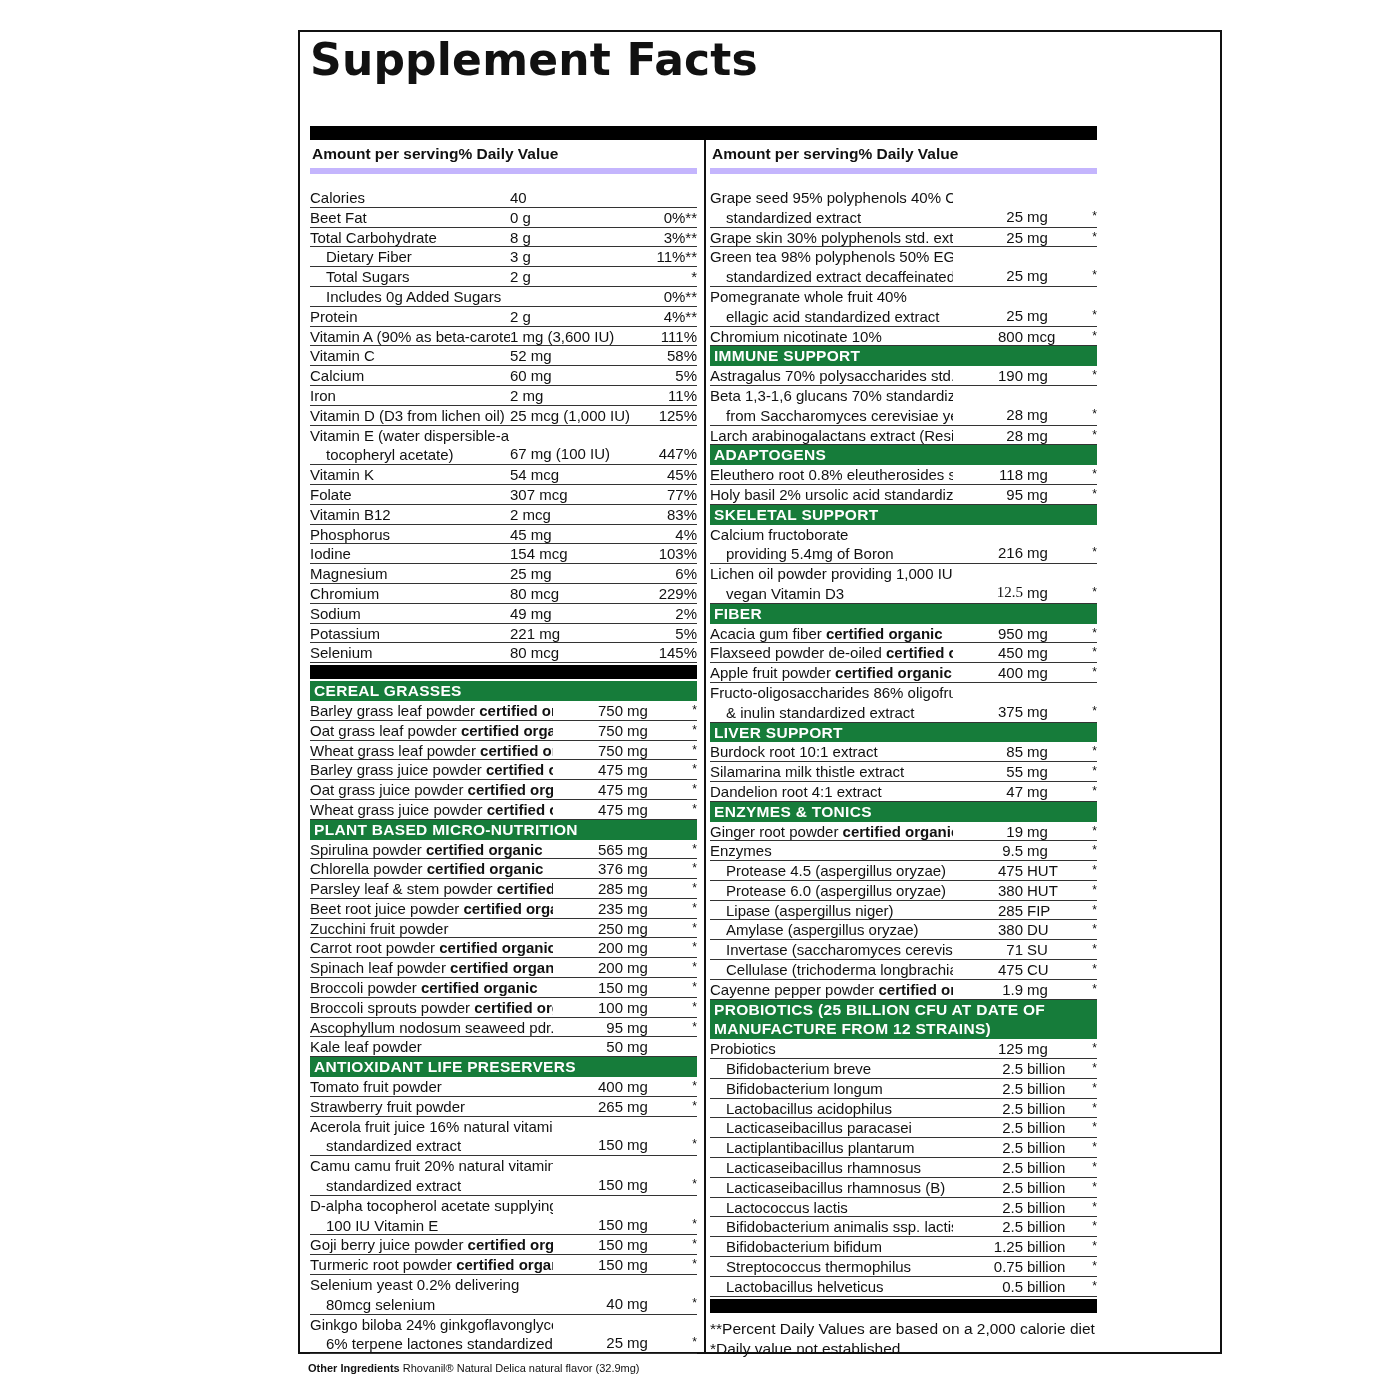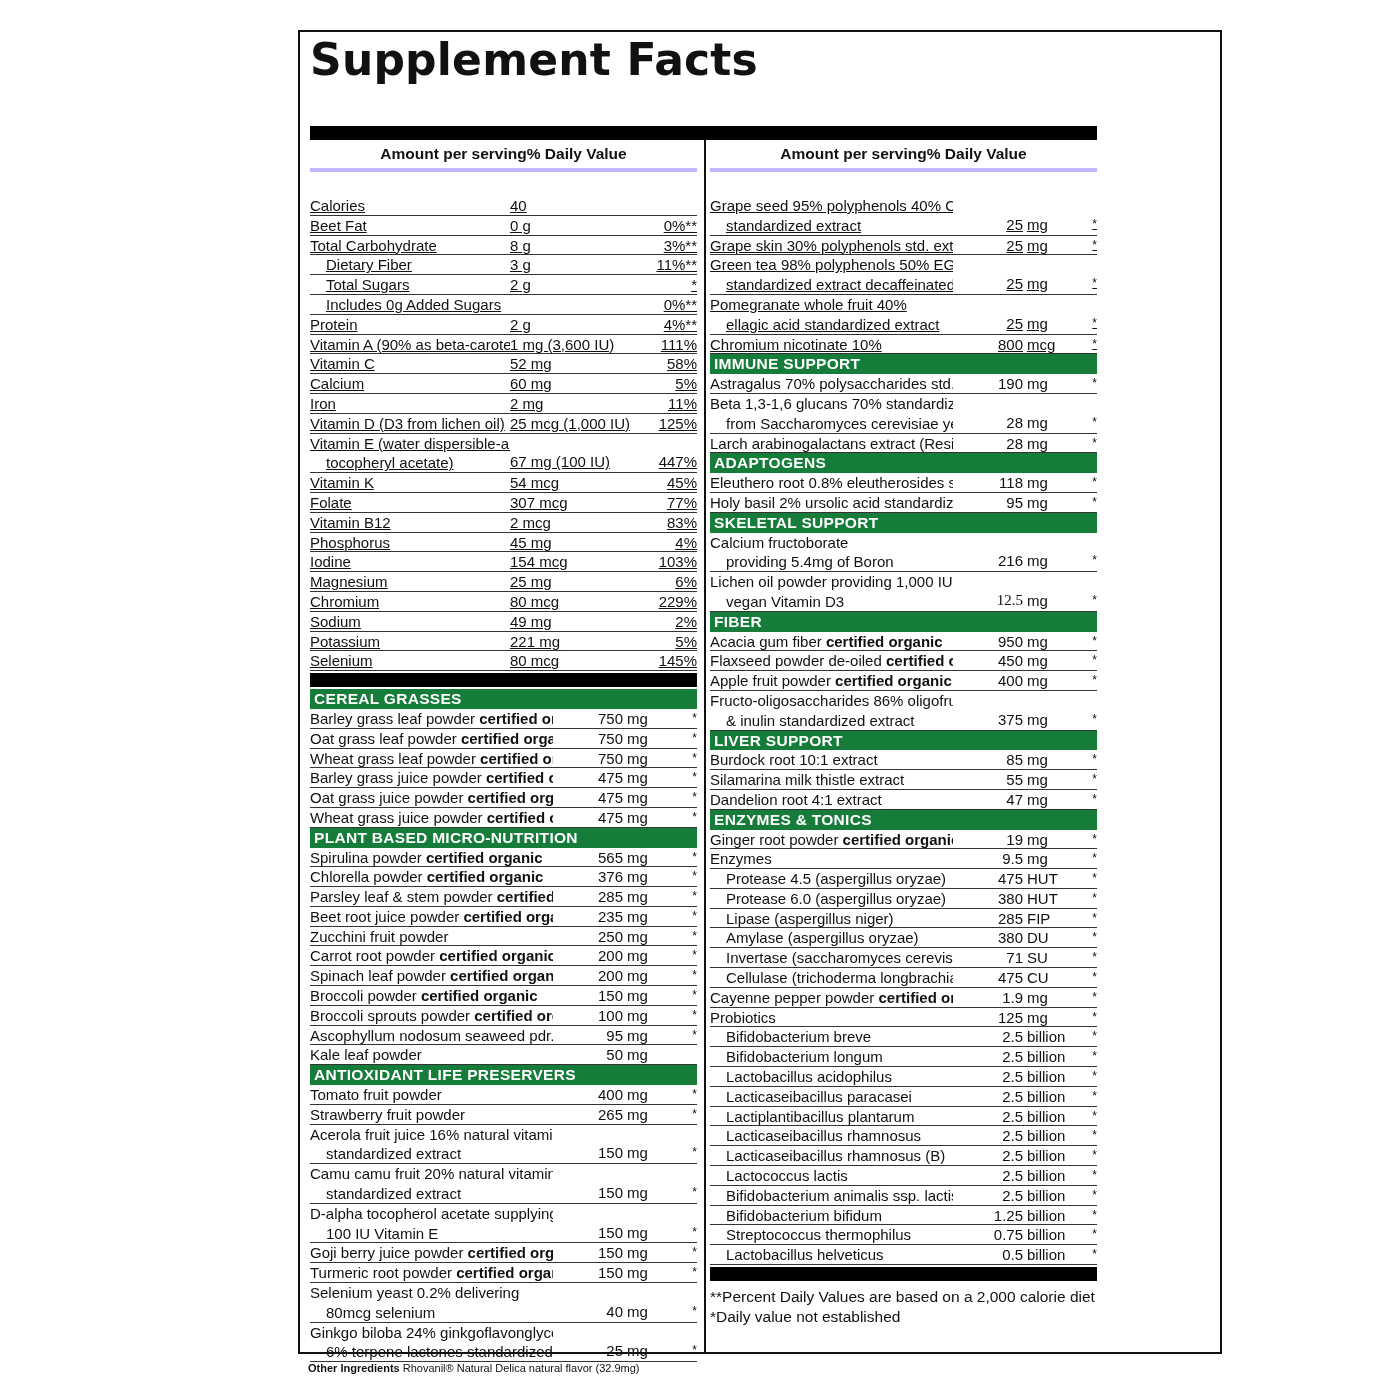--- a/index.html
+++ b/index.html
@@ -8,22 +8,22 @@
     position: absolute; left: 298px; top: 30px; width: 924px; height: 1324px;
     border: 2px solid #111; box-sizing: border-box; background: #fff;
   }
   .title { position: absolute; left: 10px; top: 2px; font-size: 44px; font-weight: 900; letter-spacing: 0.2px; font-family: "DejaVu Sans", sans-serif; }
   .serving { position: absolute; left: 11px; top: 52px; font-size: 15.5px; line-height: 20px; }
   .topbar { position: absolute; left: 10px; top: 94px; width: 787px; height: 14px; background: #000; }
   .col { position: absolute; top: 108px; width: 387px; }
   .col.left { left: 10px; }
   .col.right { left: 410px; }
   .divider { position: absolute; left: 404px; top: 108px; width: 2px; height: 1212px; background: #111; }
-  .colhead { display: flex; justify-content: center; font-weight: bold; font-size: 15.5px; height: 28px; align-items: center; padding: 0 2px; border-bottom: 4px solid #c4b5fd; }
-  .rows { margin-top: 24px; text-decoration: underline; }
+  .colhead { display: flex; justify-content: flex-start; font-weight: bold; font-size: 15.5px; height: 28px; align-items: center; padding: 0 2px; border-bottom: 6px solid #c4b5fd; }
+  .rows { margin-top: 14px; }
   .row { display: flex; font-size: 15px; line-height: 19.8px; height: 19.8px; border-bottom: 1px solid #333; box-sizing: border-box; white-space: nowrap; }
   .row.tall { height: 39.6px; }
   .row .nm { flex: 1; overflow: hidden; }
   .row.tall .nm { display: flex; flex-direction: column; }
   .row .amt { width: 140px; text-align: left; }
   .row .dv { width: 48px; text-align: right; }
   .row.nf .amt { width: 125px; }
   .row.nf .dv { width: 62px; }
   .ind { padding-left: 16px; }
   .row.ing .amt { width: 70px; text-align: right; padding-right: 4px; }
@@ -544,20 +544,21 @@
           <span class="amt">475</span>
           <span class="unit">CU</span>
           <span class="star">*</span>
         </div>
         <div class="row ing">
           <span class="nm"><span>Cayenne pepper powder</span> <b class="org">certified organic</b></span>
           <span class="amt">1.9</span>
           <span class="unit">mg</span>
           <span class="star">*</span>
         </div>
+        <div class="sechead">PROBIOTICS (25 BILLION CFU AT DATE OF MANUFACTURE FROM 12 STRAINS)</div>
         <div class="row ing">
           <span class="nm"><span>Probiotics</span></span>
           <span class="amt">125</span>
           <span class="unit">mg</span>
           <span class="star">*</span>
         </div>
         <div class="row ing">
           <span class="nm ind"><span>Bifidobacterium breve</span></span>
           <span class="amt">2.5</span>
           <span class="unit">billion</span>

